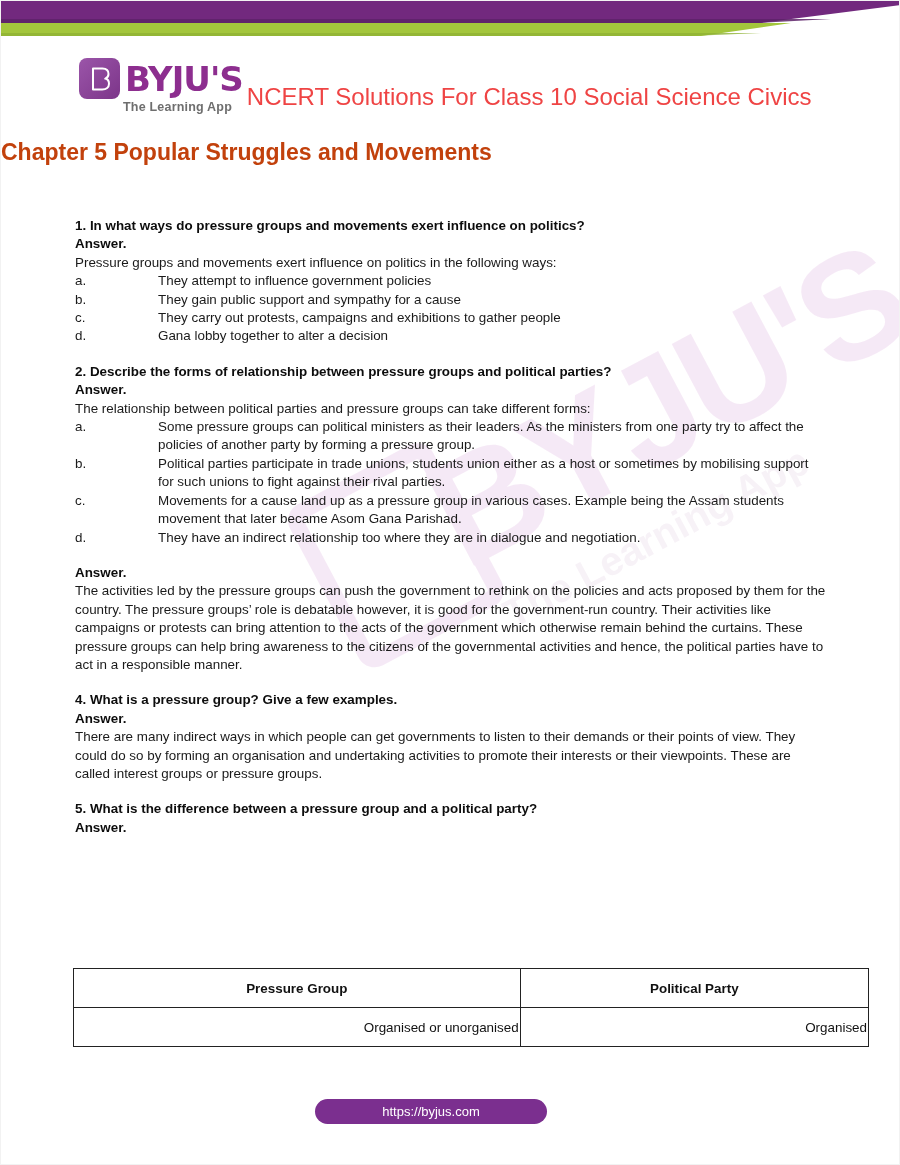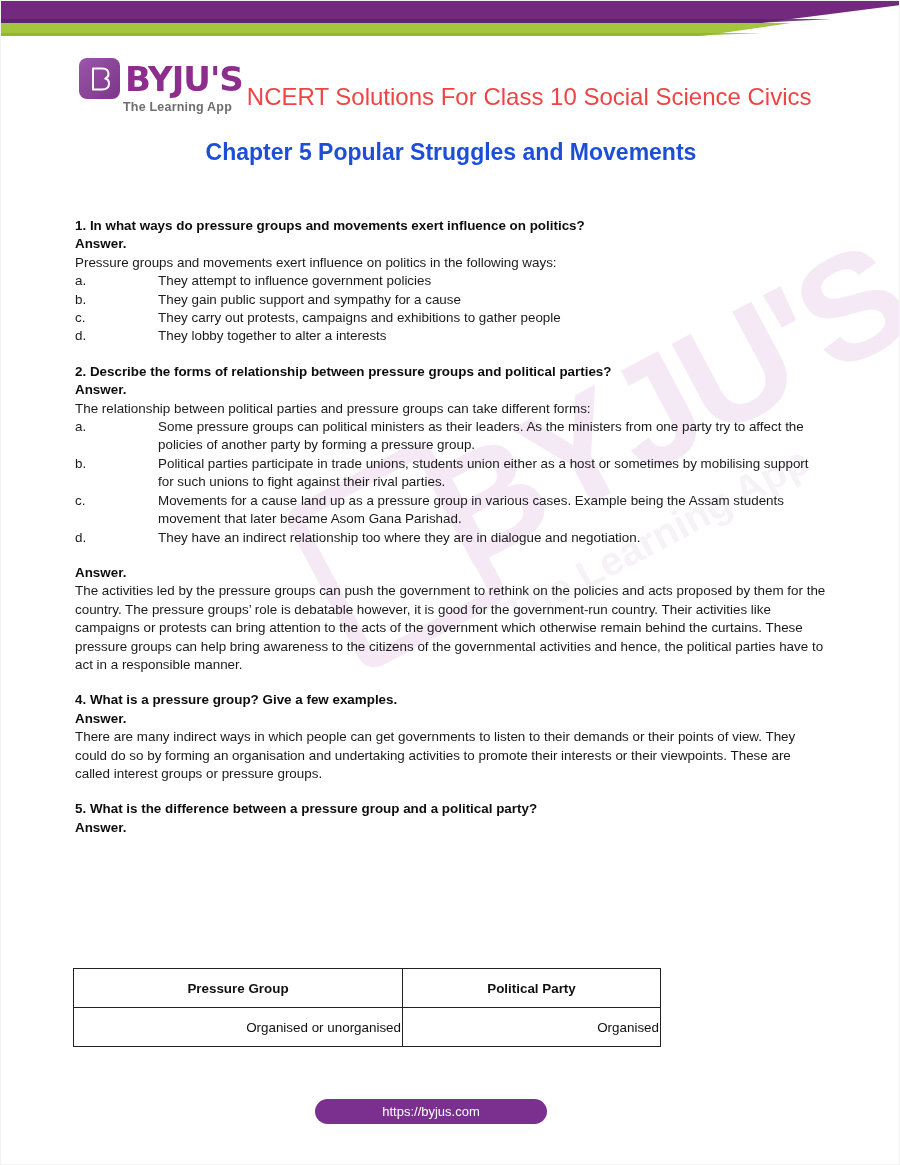--- a/index.html
+++ b/index.html
@@ -159,24 +159,24 @@
     padding-bottom: 3px;
     white-space: nowrap;
   }
 
   
   .chapter-title {
     position: absolute;
     top: 138px;
     left: 0;
     width: 900px;
-    text-align: center;
+    text-align: left;
     font-size: 23px;
     font-weight: bold;
-    color: #1d4ed8;
+    color: #c2410c;
     z-index: 2;
   }
 
   
   .content {
     position: absolute;
     top: 216px;
     left: 74px;
     width: 752px;
     z-index: 2;
@@ -205,21 +205,21 @@
     flex: none;
   }
   .q-item-text { flex: 1; margin-left: 23px; }
   .q-para { }
 
   
   .diff-table {
     position: absolute;
     left: 72px;
     top: 967px;
-    width: 588px;
+    width: 796px;
     border-collapse: collapse;
     z-index: 2;
     background: #fff;
   }
   .diff-table th,
   .diff-table td {
     border: 1.6px solid #222222;
     height: 36px;
     font-size: 13.4px;
     color: #111111;
@@ -303,21 +303,21 @@
         <div class="q-item">
           <span class="q-marker">b.</span>
           <span class="q-item-text">They gain public support and sympathy for a cause</span>
         </div>
         <div class="q-item">
           <span class="q-marker">c.</span>
           <span class="q-item-text">They carry out protests, campaigns and exhibitions to gather people</span>
         </div>
         <div class="q-item">
           <span class="q-marker">d.</span>
-          <span class="q-item-text">They lobby together to alter a interests</span>
+          <span class="q-item-text">Gana lobby together to alter a decision</span>
         </div>
       </div>
     </div>
 
     <div class="q-block">
       <div class="q-title">2. Describe the forms of relationship between pressure groups and political parties?</div>
       <div class="q-answer-label">Answer.</div>
       <div class="q-text">The relationship between political parties and pressure groups can take different forms:</div>
       <div class="q-list">
         <div class="q-item">

